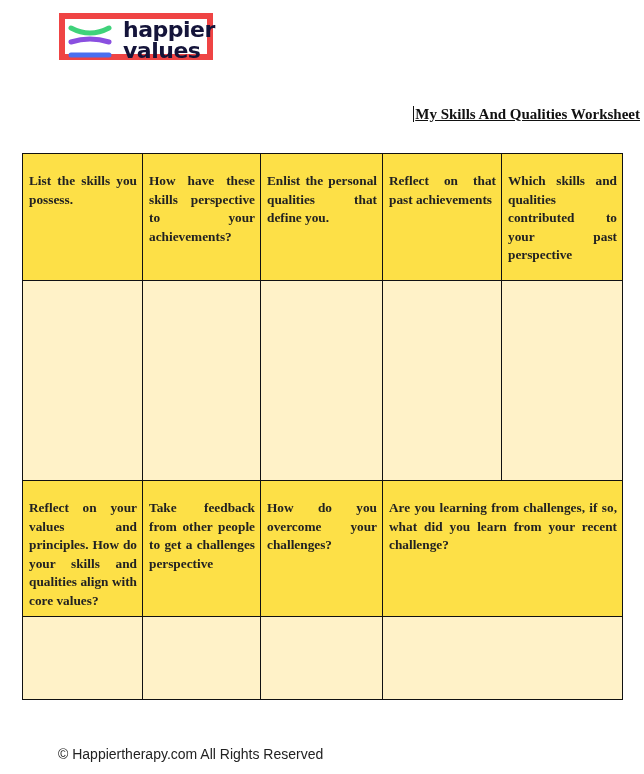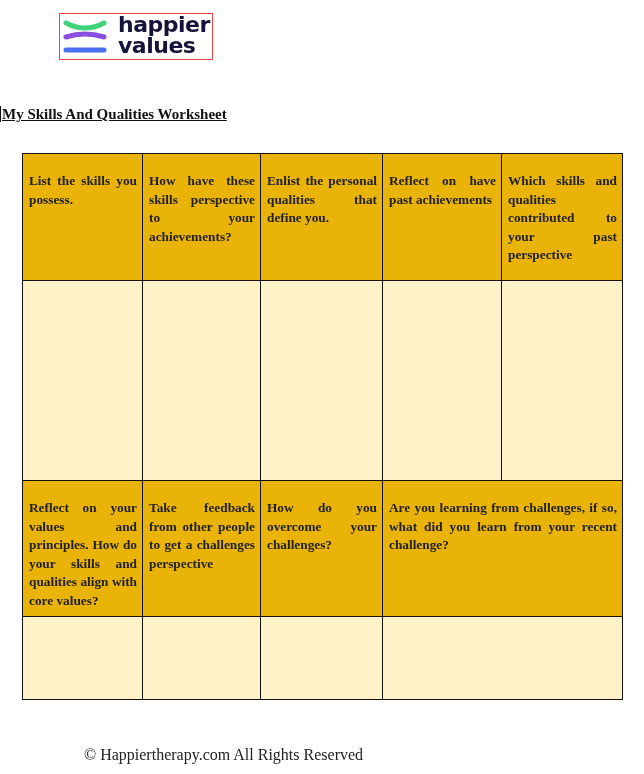--- a/index.html
+++ b/index.html
@@ -1,26 +1,26 @@
 <!DOCTYPE html>
 <html><head>
 <meta charset="utf-8">
 <style>
   html, body { margin: 0; padding: 0; background: #ffffff; }
   body { width: 644px; height: 774px; position: relative; overflow: hidden; font-family: "Liberation Serif", serif; }
-  .logo { position: absolute; left: 59px; top: 13px; width: 154px; height: 47px; border: 1px solid #ef4444; box-sizing: border-box; background: #fff; }
+  .logo { position: absolute; left: 59px; top: 13px; width: 154px; height: 47px; border: 6px solid #ef4444; box-sizing: border-box; background: #fff; }
   .logo .bars { position: absolute; left: 3px; top: 5px; width: 44px; height: 36px; }
   .logo .wordmark { position: absolute; left: 58px; top: 0px; font-family: "DejaVu Sans", sans-serif; font-weight: bold; color: #14143a; font-size: 22px; line-height: 21px; letter-spacing: -0.5px; }
-  .title { position: absolute; left: 0; top: 106px; width: 640px; text-align: left; font-weight: bold; font-size: 15px; color: #111; }
+  .title { position: absolute; left: 0; top: 106px; width: 640px; text-align: right; font-weight: bold; font-size: 15px; color: #111; }
   .title span { text-decoration: underline; border-left: 1px solid #111; padding-left: 1px; }
   table.ws { position: absolute; left: 22px; top: 153px; border-collapse: collapse; width: 600px; table-layout: fixed; }
   table.ws td { border: 1.5px solid #111; vertical-align: top; padding: 18px 5px 6px 6px; font-weight: bold; font-size: 13.3px; line-height: 18.5px; color: #222; text-align: justify; box-sizing: border-box; }
-  .q { background: #eab308; }
+  .q { background: #fde047; }
   .a { background: #fff2c8; }
-  .footer { position: absolute; left: 58px; top: 746px; font-family: Liberation Serif, serif; font-size: 16px; color: #222; margin-left: 26px; }
+  .footer { position: absolute; left: 58px; top: 746px; font-family: Liberation Sans, sans-serif; font-size: 14px; color: #222; }
 </style>
 </head>
 <body>
 
 <div class="logo">
   <svg class="bars" viewBox="0 0 44 36">
     <path d="M3 4 Q22 14 41 4" stroke="#3fd27a" stroke-width="5" fill="none" stroke-linecap="round"></path>
     <path d="M3 18 Q22 12 41 18" stroke="#8a4fe0" stroke-width="5" fill="none" stroke-linecap="round"></path>
     <path d="M3 31 L41 31" stroke="#4a6ff0" stroke-width="5" fill="none" stroke-linecap="round"></path>
   </svg>
@@ -40,21 +40,21 @@
       <col style="width:118px">
       <col style="width:122px">
       <col style="width:119px">
       <col style="width:121px">
   </colgroup>
   <tbody>
       <tr style="height:127px">
     <td class="q">List the skills you possess.</td>
     <td class="q">How have these skills perspective to your achievements?</td>
     <td class="q">Enlist the personal qualities that define you.</td>
-    <td class="q">Reflect on have past achievements</td>
+    <td class="q">Reflect on that past achievements</td>
     <td class="q">Which skills and qualities contributed to your past perspective</td>
   </tr>
   <tr style="height:200px">
     <td class="a"></td>
     <td class="a"></td>
     <td class="a"></td>
     <td class="a"></td>
     <td class="a"></td>
   </tr>
   <tr style="height:108px">

